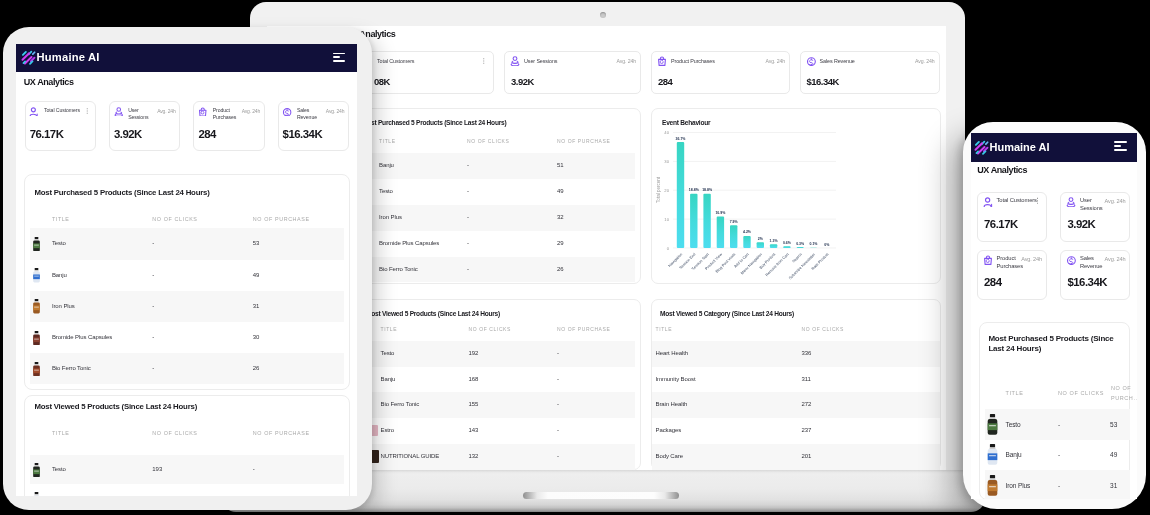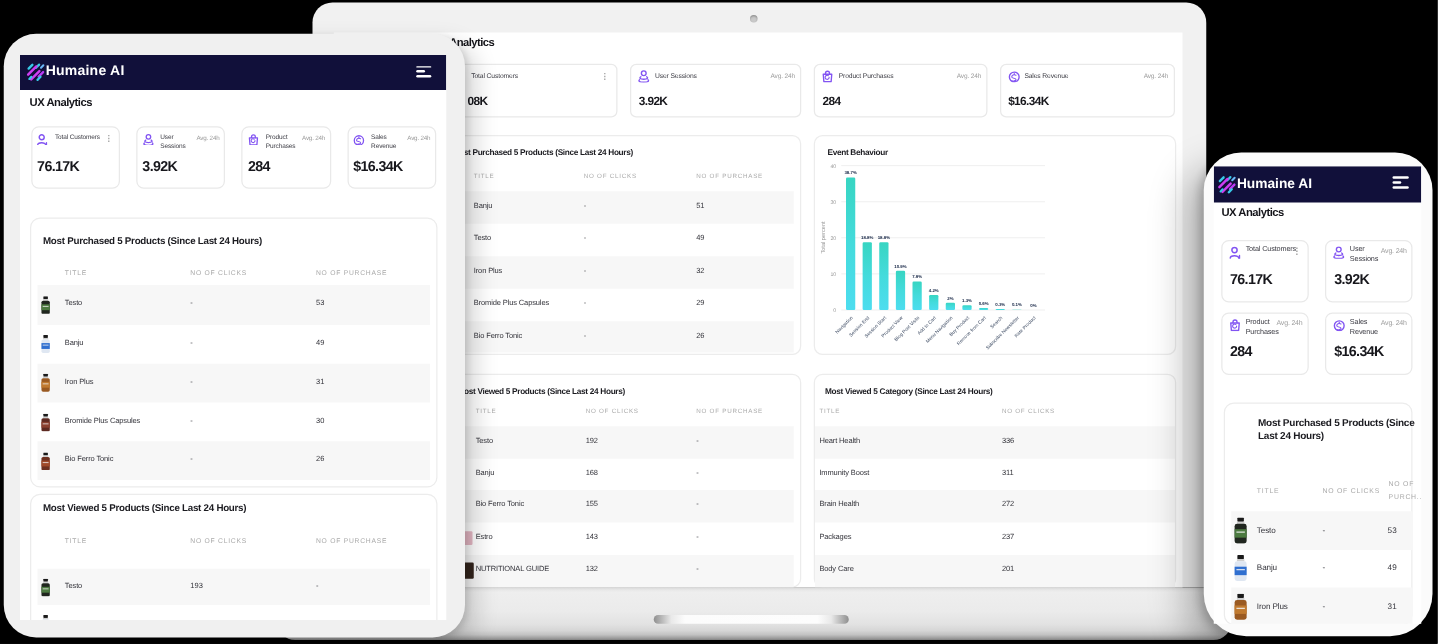--- a/index.html
+++ b/index.html
@@ -438,21 +438,21 @@
               <circle cx="5.4" cy="5.6" r="3.9"></circle>
               <path d="M6.8,4.2 c-1.8,-1 -3.4,0 -3.4,1.4 c0,1.4 3.4,0.6 3.4,2 c0,1.2 -1.8,1.8 -3.4,1" stroke-width="0.9"></path>
               <path d="M5.4,2.8 v0.8 M5.4,8.4 v0.8" stroke-width="0.9"></path>
             </g>
           </svg>
           <div class="lbl" style="left:19px;top:4.5px;font-size:5.8px;letter-spacing:-0.1px;width:26px;">Sales Revenue</div>
           <div class="avg" style="right:3.5px;top:5.5px;font-size:5.6px;letter-spacing:-0.15px;">Avg. 24h</div>
           <div class="val" style="left:6.5px;top:25px;font-size:11.4px;letter-spacing:-0.5px;">$16.34K</div>
         </div>
         <div class="panel" style="left:7.6px;top:188.6px;width:151.8px;height:178px;border-radius:8px;">
-          <div class="ptitle" style="left:8.8px;top:11px;font-size:8px;letter-spacing:-0.2px;line-height:10.8px;margin-left:18px;">Most Purchased 5 Products (Since<br>Last 24 Hours)</div>
+          <div class="ptitle" style="left:8.8px;top:11px;font-size:8px;letter-spacing:-0.2px;line-height:10.8px;">Most Purchased 5 Products (Since<br>Last 24 Hours)</div>
           <div class="thead" style="left:25.9px;top:67px;font-size:5.5px;letter-spacing:.6px;">TITLE</div>
           <div class="thead" style="left:78.4px;top:67px;font-size:5.5px;letter-spacing:.6px;">NO OF CLICKS</div>
           <div class="thead" style="left:131.3px;top:62px;font-size:5.5px;letter-spacing:.6px;">NO OF</div>
           <div class="thead" style="left:131.3px;top:72.5px;font-size:5.5px;letter-spacing:.6px;">PURCH..</div>
           <div class="stripe" style="left:5px;top:86.7px;width:145px;height:30.6px;"></div>
           <svg width="13" height="20.8" viewBox="0 0 10 16" style="position:absolute;left:6px;top:91.2px;">
             <rect x="3" y="0" width="4" height="2.6" rx="0.5" fill="#1a1a1a"></rect>
             <rect x="2.7" y="2.6" width="4.6" height="1.3" fill="#cfcfcf"></rect>
             <rect x="1.3" y="3.9" width="7.4" height="12.1" rx="1.5" fill="#20261f"></rect>
             <rect x="1.3" y="7.2" width="7.4" height="5.2" fill="#4c7a40"></rect>

